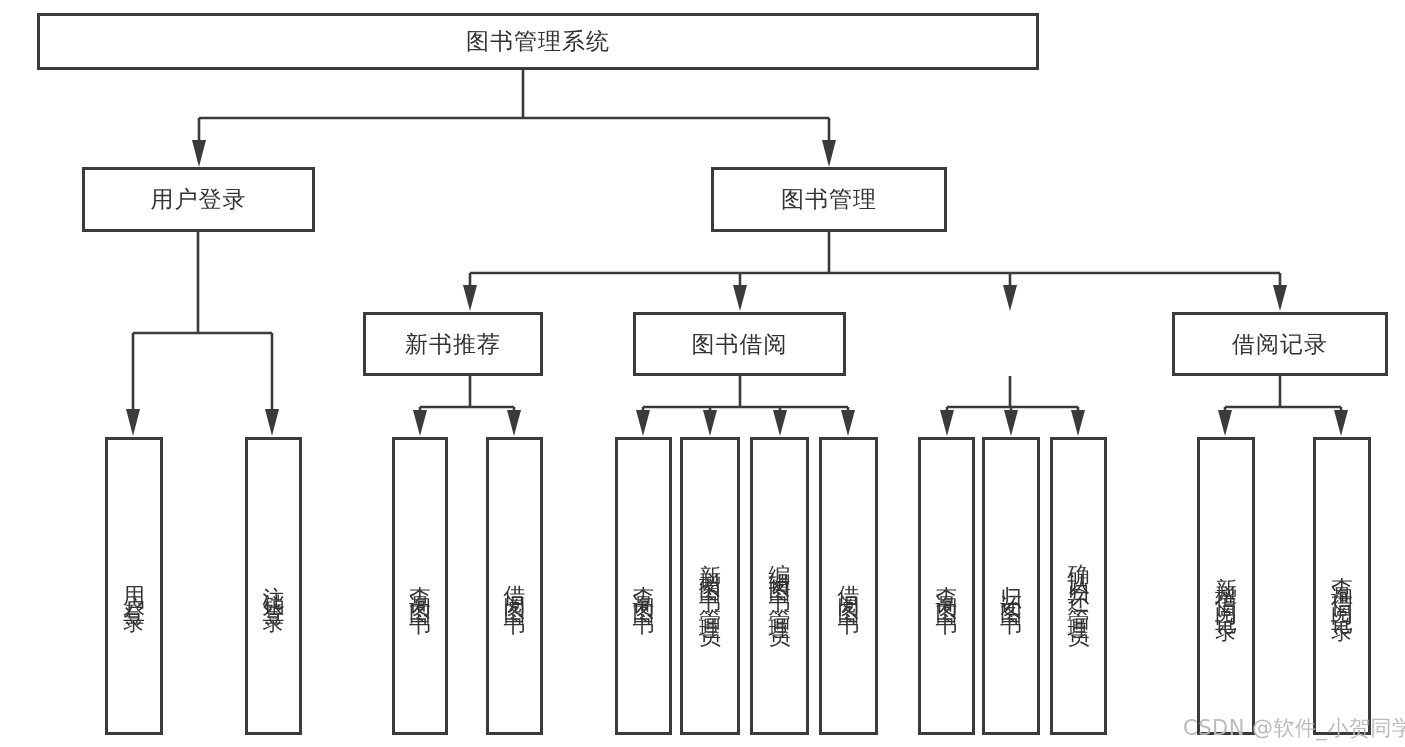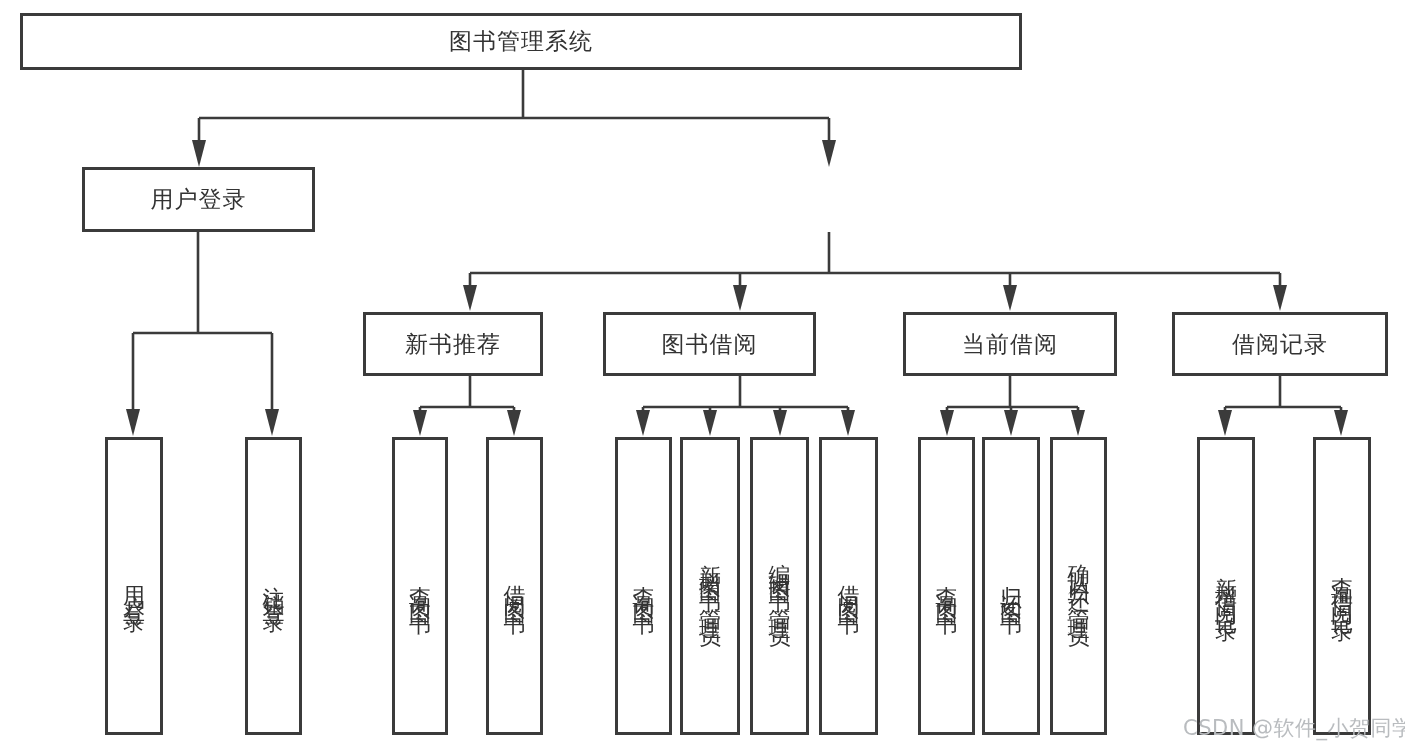--- a/index.html
+++ b/index.html
@@ -125,36 +125,36 @@
     <g>
       <line x1="1280" y1="376" x2="1280" y2="407"></line>
       <line x1="1225" y1="407" x2="1341" y2="407"></line>
       <line x1="1225" y1="407" x2="1225" y2="414"></line>
       <polygon points="1218,410 1232,410 1225,436"></polygon>
       <line x1="1341" y1="407" x2="1341" y2="414"></line>
       <polygon points="1334,410 1348,410 1341,436"></polygon>
     </g>
   </svg>
 
-  <div class="hbox" style="left:20px;top:13px;width:1002px;height:57px">
+  <div class="hbox" style="left:37px;top:13px;width:1002px;height:57px">
     <span>图书管理系统</span>
   </div>
 
   <div class="hbox" style="left:82px;top:167px;width:233px;height:65px">
     <span>用户登录</span>
   </div>
+  <div class="hbox" style="left:711px;top:167px;width:236px;height:65px">
+    <span>图书管理</span>
+  </div>
 
   <div class="hbox" style="left:363px;top:312px;width:180px;height:64px">
     <span>新书推荐</span>
   </div>
-  <div class="hbox" style="left:603px;top:312px;width:213px;height:64px">
+  <div class="hbox" style="left:633px;top:312px;width:213px;height:64px">
     <span>图书借阅</span>
-  </div>
-  <div class="hbox" style="left:903px;top:312px;width:214px;height:64px">
-    <span>当前借阅</span>
   </div>
   <div class="hbox" style="left:1172px;top:312px;width:216px;height:64px">
     <span>借阅记录</span>
   </div>
 
   <div class="vbox" style="left:105px;top:437px;width:58px;height:298px">
     <span class="vtext">用户登录</span>
   </div>
   <div class="vbox" style="left:245px;top:437px;width:57px;height:298px">
     <span class="vtext">注销登录</span>

